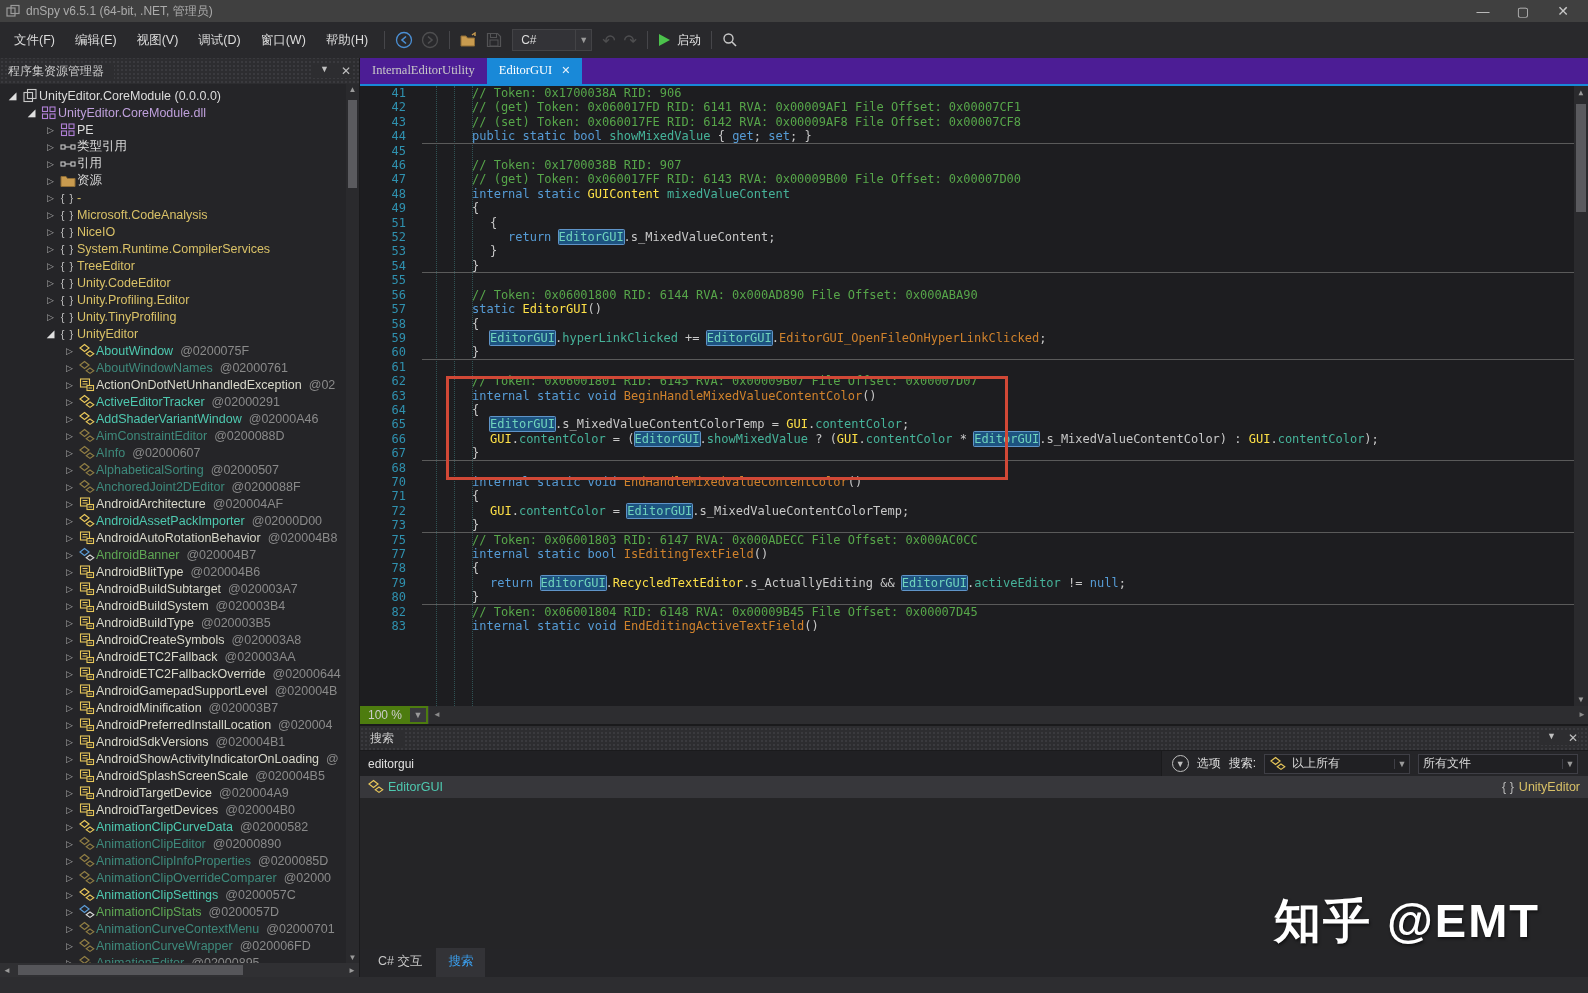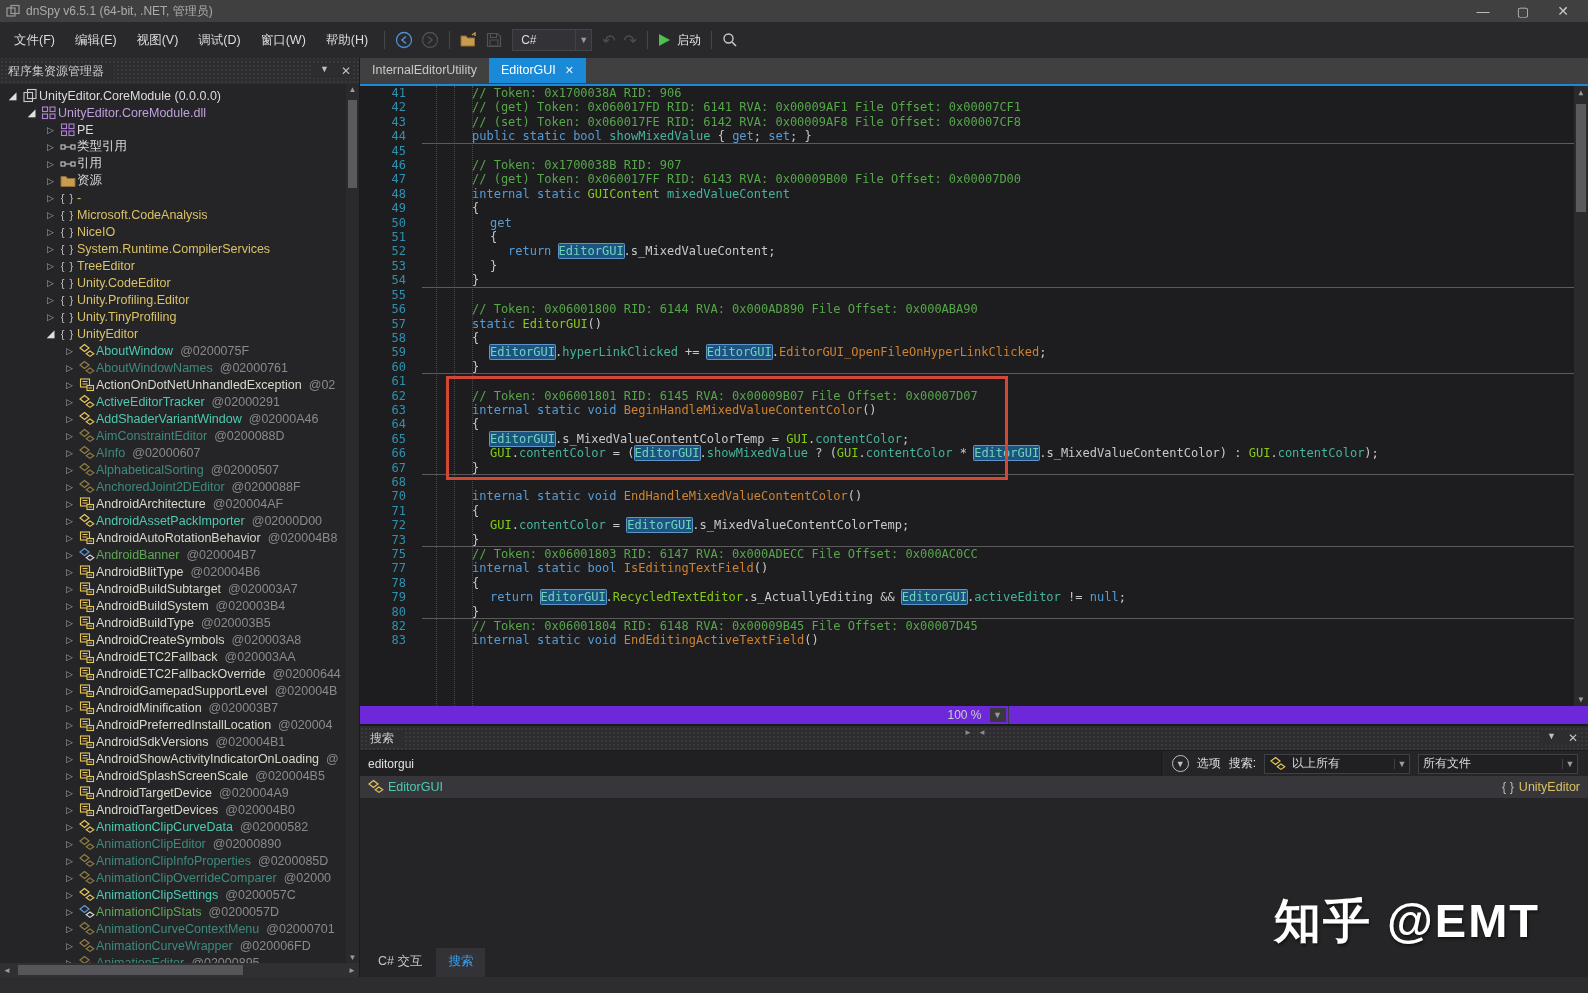--- a/index.html
+++ b/index.html
@@ -45,43 +45,43 @@
   .c-clsi{color:#3E8A7C} .c-enm{color:#D9D9CB} .c-str{color:#5FA854}
   .vsb { position:absolute; top:0; right:0; bottom:0; width:13px; background:#2A2A2D; }
   .vsb .thumb { position:absolute; top:16px; left:2px; width:9px; height:88px; background:#5A5A5E; }
   .vsb .sa { position:absolute; left:0; width:13px; text-align:center; font-size:8px; color:#9A9A9A; }
   .hscroll { height:14px; background:#303033; display:flex; align-items:center; flex:0 0 auto; }
   .hscroll .sa { width:14px; text-align:center; font-size:8px; color:#9A9A9A; }
   .hscroll .htrack { flex:1; position:relative; height:100%; }
   .hscroll .hthumb { position:absolute; top:2px; left:4px; height:10px; width:68%; background:#56565A; }
   
   .right { flex:1; display:flex; flex-direction:column; background:#252528; min-width:0; }
-  .tabstrip { height:26px; display:flex; align-items:flex-start; background:#404040; }
+  .tabstrip { height:26px; display:flex; align-items:flex-start; background:#4c1d95;font-family:Liberation Serif, serif; }
   .tab { padding:5px 12px 6px; color:#C8C8C8; font-size:12.5px; }
   .tab.active { background:#1989D8; color:#FFFFFF; display:flex; gap:9px; align-items:center; }
   .tab .tclose { font-size:11px; color:#E8F2FB; }
   .blueline { height:2px; background:#1989D8; }
   
   .editor { height:620px; background:#1D1D20; position:relative; overflow:hidden;
     font-family:"DejaVu Sans Mono", monospace; font-size:12px; }
   .cl { height:14.42px; line-height:14.42px; display:flex; }
   .ln { width:62px; flex:0 0 auto; text-align:right; padding-right:16px; color:#2F91AF; }
   .ct { flex:1; white-space:pre; position:relative; min-width:0; }
   .ct.sep { box-shadow: inset 0 -1px 0 #5A5A5A; }
-  .c-com{color:#57A64A} .c-kw{color:#569CD6} .c-typ{color:#84cc16} .c-met{color:#D0822C}
+  .c-com{color:#57A64A} .c-kw{color:#569CD6} .c-typ{color:#fde047} .c-met{color:#D0822C}
   .c-fld{color:#C8C8C8} .c-prop{color:#46B39A} .c-pln{color:#C8C8C8}
   .c-hl { background:#1D5380; box-shadow:0 0 0 1px #5F94C8; border-radius:1px; color:#6FD3BC; }
   .guides { position:absolute; top:0; bottom:0; left:0; pointer-events:none; }
   .guide { position:absolute; top:0; bottom:0; width:0; border-left:1px dotted rgba(70,150,150,.45); }
   .redbox { position:absolute; border:3px solid #D14836; left:86px; top:290px; width:562px; height:104px; pointer-events:none; }
   .evsb { position:absolute; top:0; right:0; bottom:0; width:14px; background:#2A2A2D; }
   .evsb .thumb { position:absolute; top:18px; left:2px; width:10px; height:108px; background:#5A5A5E; }
   .evsb .sa { position:absolute; left:0; width:14px; text-align:center; font-size:8px; color:#9A9A9A; }
   
-  .zoomrow { height:18px; background:#6d28d9; display:flex; align-items:center;flex-direction:column; }
+  .zoomrow { height:18px; background:#4d7c0f; display:flex; align-items:center; }
   .zoombox { display:flex; align-items:center; height:100%; border-right:1px solid #3A3A3E; }
   .zoombox .zval { padding:0 8px; color:#CCCCCC; }
   .zoombox .zarr { width:16px; text-align:center; color:#9A9A9A; font-size:9px; background:#39393D; height:14px; line-height:14px; margin-right:2px; }
   .zhtrack { flex:1; position:relative; height:100%; background:#2D2D30; }
   .zhtrack .sa { position:absolute; top:0; height:100%; line-height:18px; font-size:8px; color:#8A8A8A; }
   
   .gap2 { height:2px; background:#1A1A1C; }
   .search-head { height:24px; background:#2D2D30; display:flex; align-items:center; padding:0 10px; color:#CCCCCC;
     background-image:radial-gradient(#3A3A3E 1px, transparent 1px); background-size:4px 4px; background-position:40px 5px; }
   .search-head .sh-title{ background:#2D2D30; padding-right:10px; }
@@ -845,24 +845,20 @@
           </div>
           <div class="cl">
             <span class="ln">48</span>
             <div class="ct" style="padding-left: 50px;"><span class="c-kw">internal static </span><span class="c-typ">GUIContent</span><span class="c-pln"> </span><span class="c-prop">mixedValueContent</span></div>
           </div>
           <div class="cl">
             <span class="ln">49</span>
             <div class="ct" style="padding-left: 50px;"><span class="c-pln">{</span></div>
           </div>
           <div class="cl">
-            <span class="ln">50</span>
-            <div class="ct" style="padding-left: 68px;"><span class="c-kw">get</span></div>
-          </div>
-          <div class="cl">
             <span class="ln">51</span>
             <div class="ct" style="padding-left: 68px;"><span class="c-pln">{</span></div>
           </div>
           <div class="cl">
             <span class="ln">52</span>
             <div class="ct" style="padding-left: 86px;"><span class="c-kw">return </span><span class="c-hl">EditorGUI</span><span class="c-pln">.</span><span class="c-fld">s_MixedValueContent</span><span class="c-pln">;</span></div>
           </div>
           <div class="cl">
             <span class="ln">53</span>
             <div class="ct" style="padding-left: 68px;"><span class="c-pln">}</span></div>

